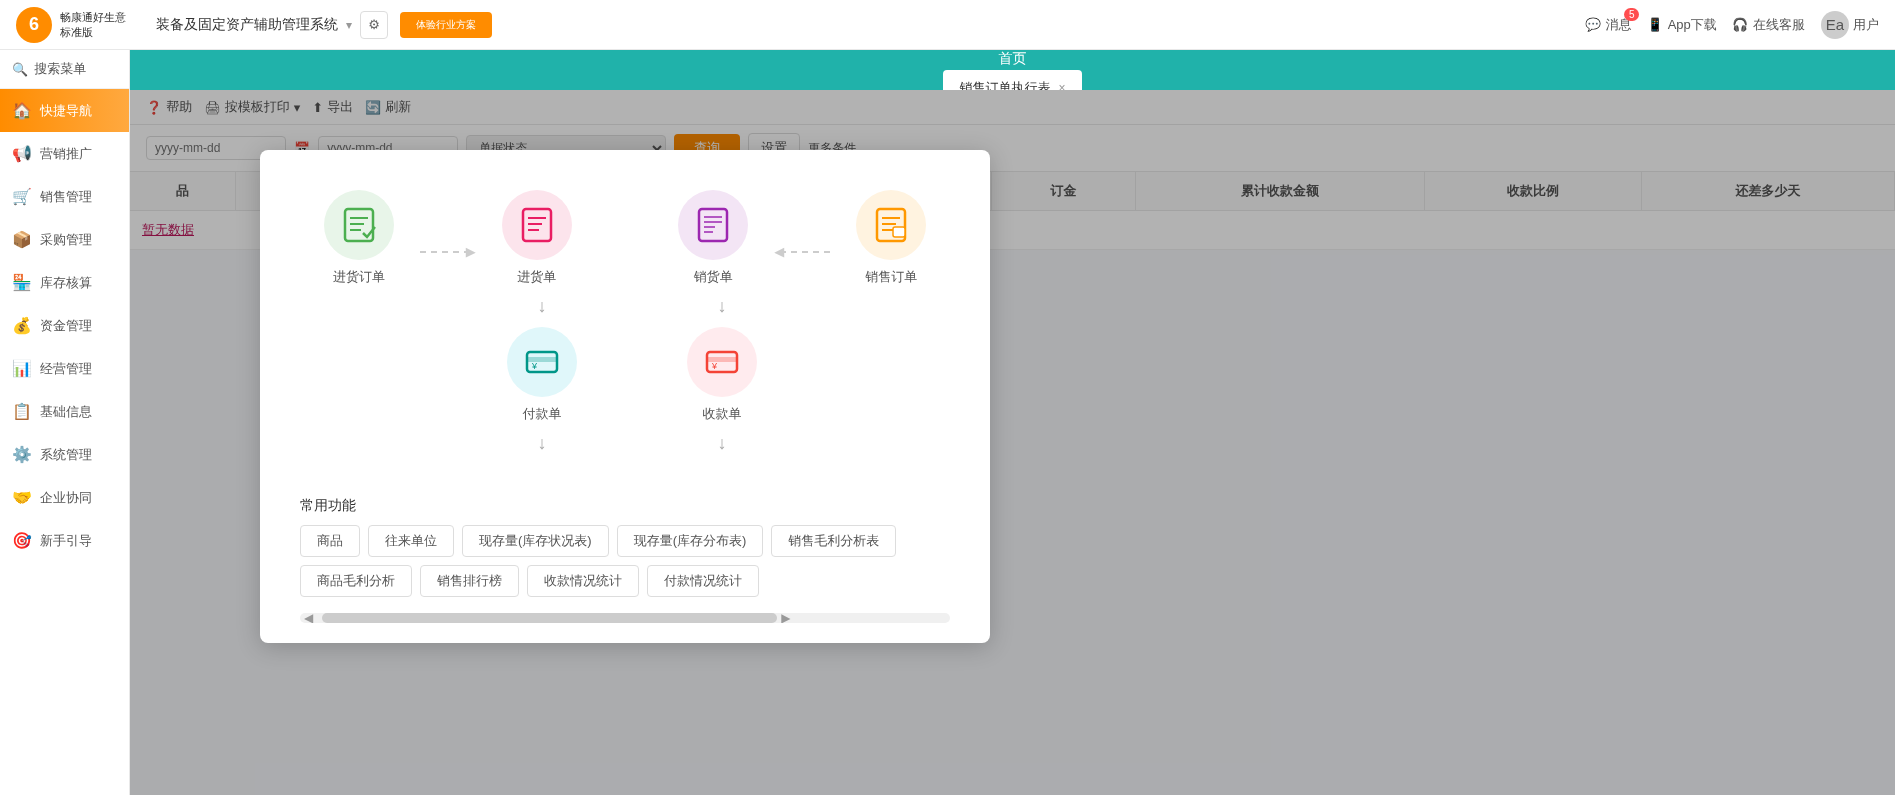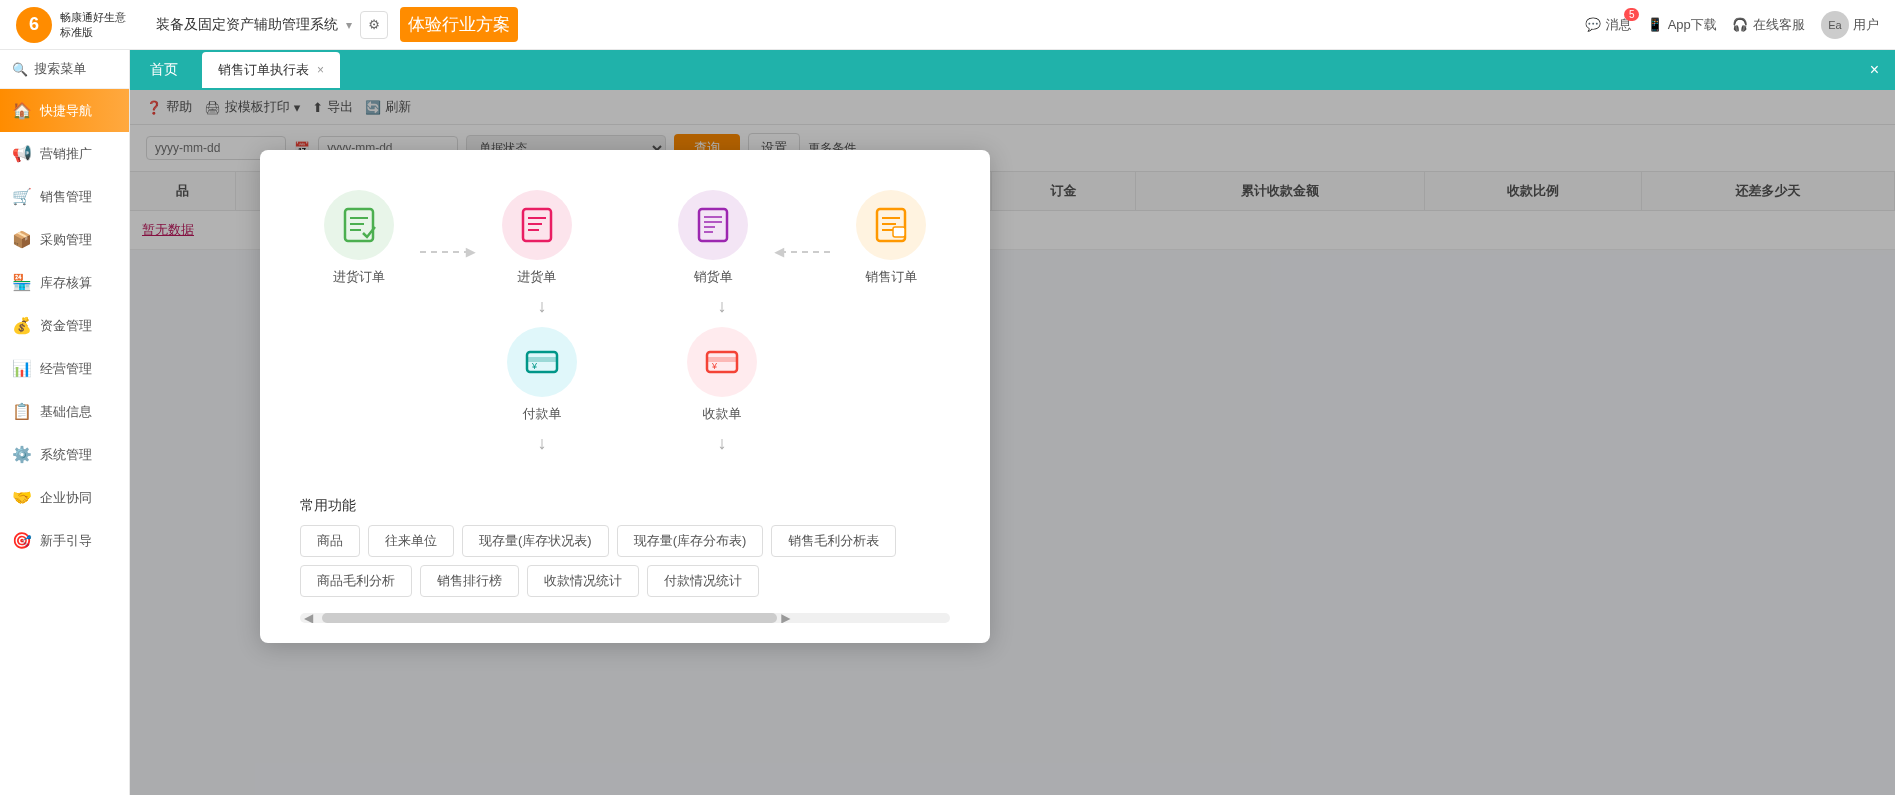--- a/index.html
+++ b/index.html
@@ -4,32 +4,32 @@
   <style>
     * { box-sizing: border-box; margin: 0; padding: 0; }
     body { font-family: 'Microsoft YaHei', Arial, sans-serif; font-size: 13px; background: #f0f2f5; overflow: hidden; }
 
     
     .app-container { display: flex; flex-direction: column; height: 795px; width: 1895px; }
     .top-bar { display: flex; align-items: center; background: #fff; height: 50px; padding: 0 16px; border-bottom: 1px solid #e8e8e8; flex-shrink: 0; }
     .main-area { display: flex; flex: 1; overflow: hidden; }
     .sidebar { width: 130px; background: #fff; border-right: 1px solid #e8e8e8; flex-shrink: 0; display: flex; flex-direction: column; }
     .content-area { flex: 1; display: flex; flex-direction: column; overflow: hidden; }
-    .tab-bar { background: #20b2aa; display: flex; align-items: center; height: 40px; flex-shrink: 0; }
+    .tab-bar { background: #20b2aa; display: flex; align-items: center; height: 40px; flex-shrink: 0; flex-direction: column; }
     .page-content { flex: 1; background: #f5f7fa; overflow: auto; position: relative; }
 
     
     .logo-area { display: flex; align-items: center; gap: 8px; width: 130px; }
     .logo-icon { width: 36px; height: 36px; background: #ff8c00; border-radius: 50%; display: flex; align-items: center; justify-content: center; color: white; font-size: 18px; font-weight: bold; }
     .logo-text { font-size: 11px; color: #333; line-height: 1.3; }
     .system-title { display: flex; align-items: center; gap: 8px; margin-left: 10px; }
     .system-name { font-size: 14px; color: #333; font-weight: 500; }
     .dropdown-arrow { color: #999; font-size: 12px; }
     .gear-btn { width: 28px; height: 28px; border: 1px solid #ddd; border-radius: 4px; display: flex; align-items: center; justify-content: center; cursor: pointer; color: #666; margin-left: 8px; }
-    .trial-btn { background: #ff8c00; color: white; border: none; padding: 6px 8px; border-radius: 4px; cursor: pointer; font-size: 17px; margin-left: 12px; }
+    .trial-btn { background: #ff8c00; color: white; border: none; padding: 6px 16px; border-radius: 4px; cursor: pointer; font-size: 10px; margin-left: 12px; }
     .top-right { margin-left: auto; display: flex; align-items: center; gap: 16px; }
     .top-right-item { display: flex; align-items: center; gap: 4px; color: #555; font-size: 13px; cursor: pointer; position: relative; }
     .badge { background: #ff4d4f; color: white; border-radius: 10px; font-size: 10px; padding: 1px 5px; position: absolute; top: -8px; right: -8px; }
     .avatar { width: 28px; height: 28px; background: #ccc; border-radius: 50%; display: flex; align-items: center; justify-content: center; overflow: hidden; }
 
     
     .search-menu { display: flex; align-items: center; gap: 6px; padding: 10px 12px; border-bottom: 1px solid #f0f0f0; cursor: pointer; color: #555; }
     .sidebar-item { display: flex; align-items: center; gap: 8px; padding: 12px 12px; cursor: pointer; color: #555; font-size: 13px; transition: background 0.2s; }
     .sidebar-item.active { background: linear-gradient(to right, #ff8c00, #ffa940); color: white; }
     .sidebar-icon { font-size: 16px; width: 20px; text-align: center; }
@@ -123,21 +123,21 @@
       <div class="top-right-item">
         <span>📱</span>
         <span>App下载</span>
       </div>
       <div class="top-right-item">
         <span>🎧</span>
         <span>在线客服</span>
       </div>
       <div class="top-right-item">
         <div class="avatar">
-          <span style="font-size:11px;color:#555;">Ea</span>
+          <span style="font-size:15px;color:#555;">Ea</span>
         </div>
         <span>用户</span>
       </div>
     </div>
   </div>
 
   <div class="main-area">
 
     <div class="sidebar">
       <div class="search-menu">

